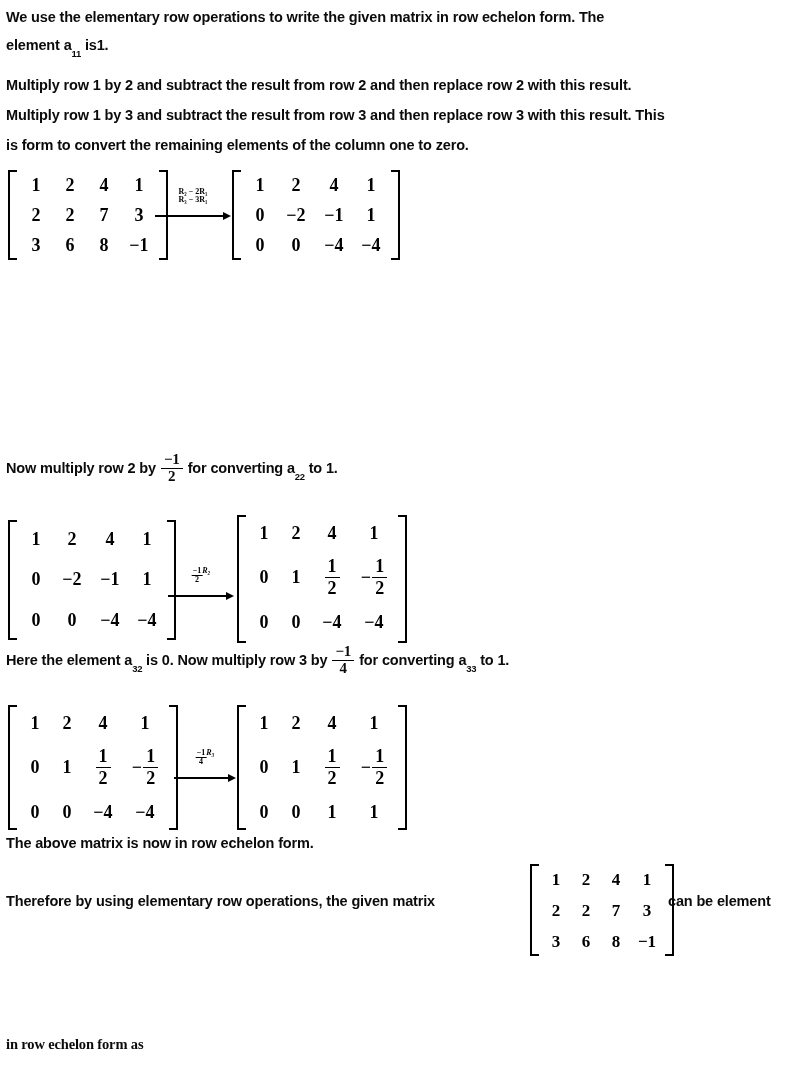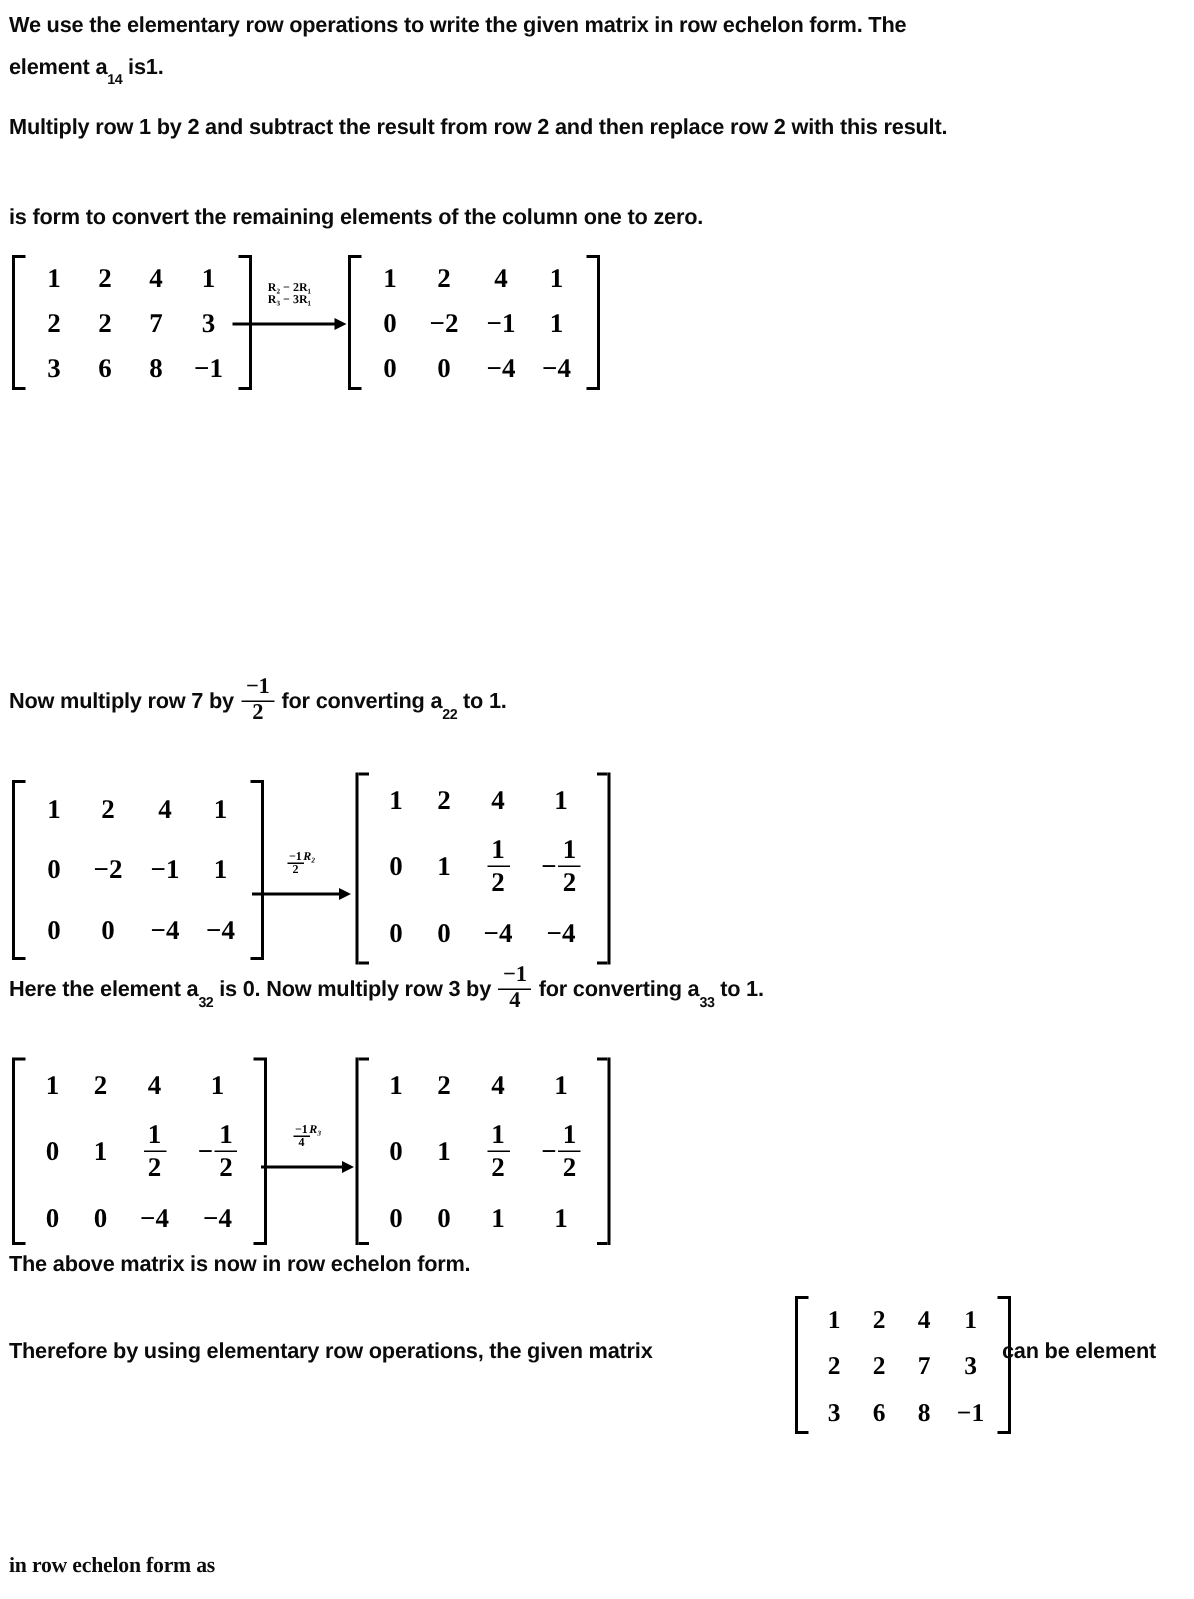--- a/index.html
+++ b/index.html
@@ -174,24 +174,25 @@
   }
 </style>
 </head>
 <body>
 
 <div class="page">
 
   <div class="para" style="left:6px; top:2px;">We use the elementary row operations to write the given matrix in row echelon form. The</div>
 
   <div class="para" style="left:6px; top:30px;">
-    <span>element a</span><span class="sub">14</span><span> is1.</span>
+    <span>element a</span><span class="sub">11</span><span> is1.</span>
   </div>
 
   <div class="para" style="left:6px; top:70px;">Multiply row 1 by 2 and subtract the result from row 2 and then replace row 2 with this result.</div>
+  <div class="para" style="left:6px; top:100px;">Multiply row 1 by 3 and subtract the result from row 3 and then replace row 3 with this result. This</div>
   <div class="para" style="left:6px; top:130px;">is form to convert the remaining elements of the column one to zero.</div>
 
   <div class="matrix" style="left:8px; top:170px; height:90px; font-size:18px;">
     <div class="bracket left"></div>
     <div class="mgrid" style="grid-template-columns:34px 34px 34px 36px; grid-template-rows:30px 30px 30px;">
       <div class="mcell">1</div>
       <div class="mcell">2</div>
       <div class="mcell">4</div>
       <div class="mcell">1</div>
       <div class="mcell">2</div>
@@ -230,21 +231,21 @@
       <div class="mcell">1</div>
       <div class="mcell">0</div>
       <div class="mcell">0</div>
       <div class="mcell">−4</div>
       <div class="mcell">−4</div>
     </div>
     <div class="bracket right"></div>
   </div>
 
   <div class="para" style="left:6px; top:448px; line-height:40px;">
-    <span>Now multiply row 7 by</span><span class="ifrac"><span class="num">−1</span><span class="den">2</span></span><span>for converting a</span><span class="sub">22</span><span> to 1.</span>
+    <span>Now multiply row 2 by</span><span class="ifrac"><span class="num">−1</span><span class="den">2</span></span><span>for converting a</span><span class="sub">22</span><span> to 1.</span>
   </div>
 
   <div class="matrix" style="left:8px; top:520px; height:120px; font-size:18px;">
     <div class="bracket left"></div>
     <div class="mgrid" style="grid-template-columns:34px 38px 38px 36px; grid-template-rows:38px 42px 40px;">
       <div class="mcell">1</div>
       <div class="mcell">2</div>
       <div class="mcell">4</div>
       <div class="mcell">1</div>
       <div class="mcell">0</div>

